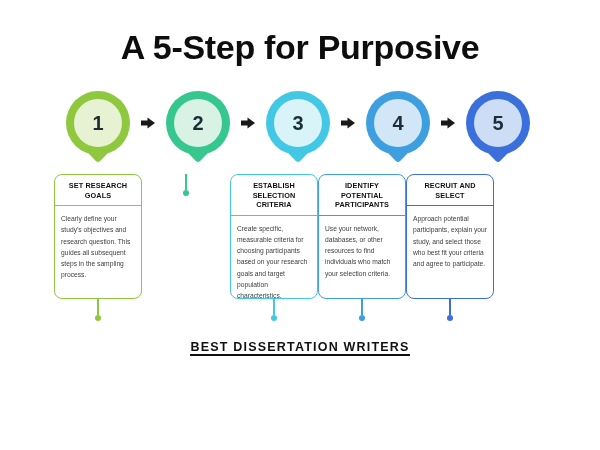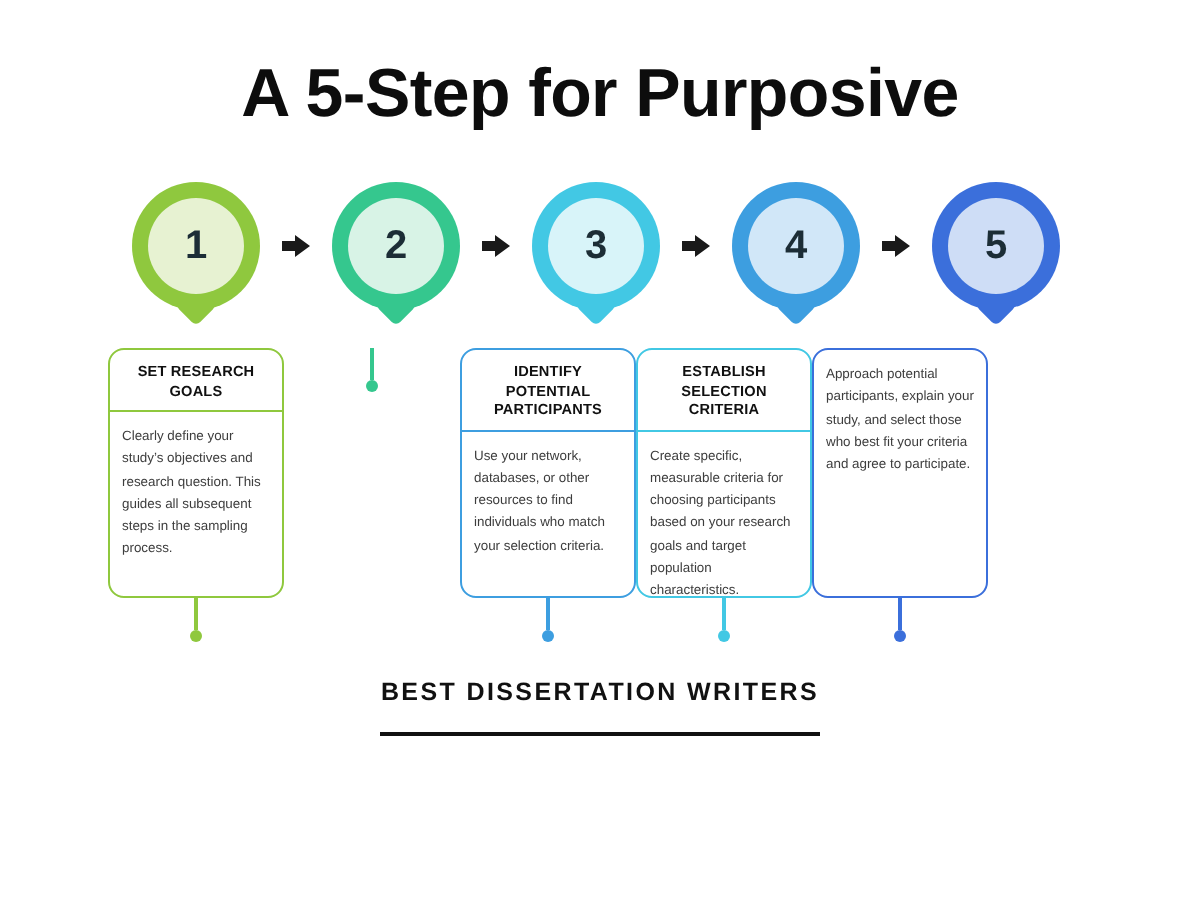--- a/index.html
+++ b/index.html
@@ -31,21 +31,21 @@
     border-radius:8px;overflow:hidden;display:flex;flex-direction:column;}
   .card-head{padding:6px 7px 5px;border-bottom:1.5px solid var(--c);
     font-weight:700;font-size:7.3px;line-height:9.5px;text-align:center;color:#101010;
     text-transform:uppercase;letter-spacing:0.1px;}
   .card-body{padding:7px 4px 0 6px;font-size:6.7px;line-height:11.3px;color:#3d3d3d;}
   .stem{width:2px;height:16px;background:var(--c);margin:0 auto;}
   .dot{width:6px;height:6px;border-radius:50%;background:var(--c);margin:0 auto;}
   
   .footer{text-align:center;margin-top:16px;}
   .brand{display:inline-block;font-weight:700;font-size:12.5px;letter-spacing:1.2px;
-    color:#111;border-bottom:2px solid #111;padding-bottom:13px;cursor:pointer;}
+    color:#111;border-bottom:2px solid #111;padding-bottom:0;cursor:pointer;}
 </style>
 </head>
 <body>
 
 <div class="canvas">
 
   <h1 class="title"><span>A 5-Step for Purposive</span><br></h1>
 
   <div class="pins-row">
     <div class="pin-col" style="--c: #8FC83E; --light: #E7F2D2;">
@@ -116,38 +116,39 @@
         <div class="card-head">SET RESEARCH GOALS</div>
         <div class="card-body">Clearly define your study’s objectives and research question. This guides all subsequent steps in the sampling process.</div>
       </div>
       <div class="stem"></div>
       <div class="dot"></div>
     </div>
     <div class="card-col" style="--c: #35C78E; --light: #D8F3E6;">
       <div class="stem"></div>
       <div class="dot"></div>
     </div>
+    <div class="card-col" style="--c: #42C8E4; --light: #D8F4F9;">
+      <div class="card">
+        <div class="card-head">ESTABLISH SELECTION CRITERIA</div>
+        <div class="card-body">Create specific, measurable criteria for choosing participants based on your research goals and target population characteristics.</div>
+      </div>
+      <div class="stem"></div>
+      <div class="dot"></div>
+    </div>
     <div class="card-col" style="--c: #3D9EE0; --light: #D1E7F8;">
       <div class="card">
         <div class="card-head">IDENTIFY POTENTIAL PARTICIPANTS</div>
         <div class="card-body">Use your network, databases, or other resources to find individuals who match your selection criteria.</div>
       </div>
       <div class="stem"></div>
       <div class="dot"></div>
     </div>
-    <div class="card-col" style="--c: #42C8E4; --light: #D8F4F9;">
-      <div class="card">
-        <div class="card-head">ESTABLISH SELECTION CRITERIA</div>
-        <div class="card-body">Create specific, measurable criteria for choosing participants based on your research goals and target population characteristics.</div>
-      </div>
-      <div class="stem"></div>
-      <div class="dot"></div>
-    </div>
     <div class="card-col" style="--c: #3B6FDB; --light: #CEDDF6;">
       <div class="card">
+        <div class="card-head">RECRUIT AND SELECT</div>
         <div class="card-body">Approach potential participants, explain your study, and select those who best fit your criteria and agree to participate.</div>
       </div>
       <div class="stem"></div>
       <div class="dot"></div>
     </div>
   </div>
 
   <div class="footer">
     <span class="brand">BEST DISSERTATION WRITERS</span>
   </div>

